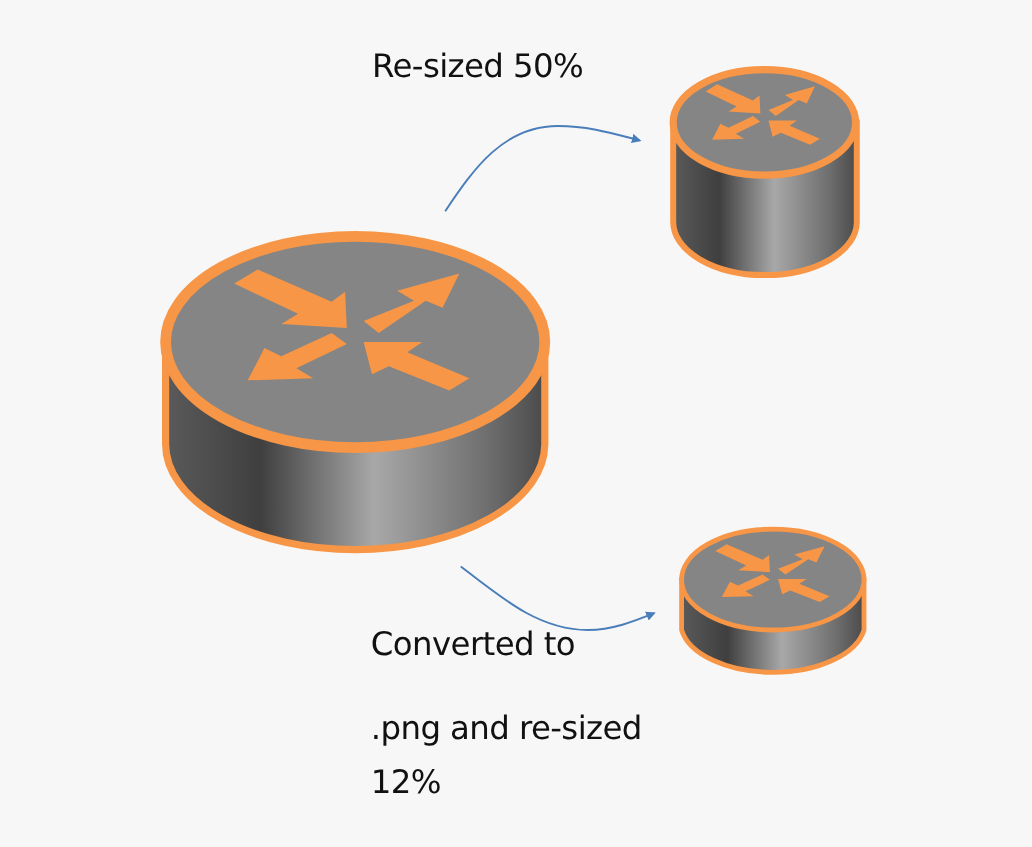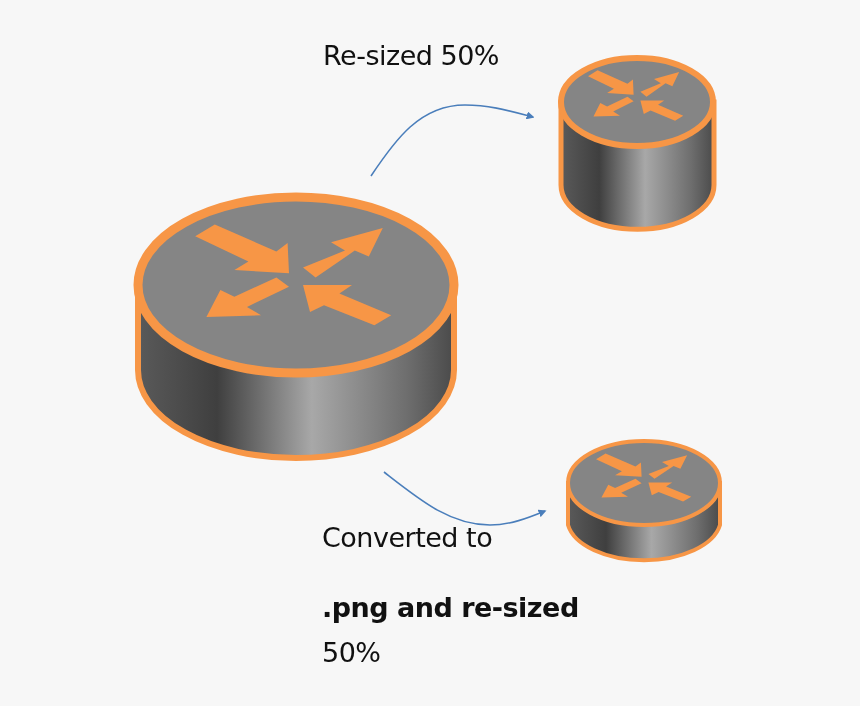--- a/index.html
+++ b/index.html
@@ -1,17 +1,17 @@
 <!DOCTYPE html>
 <html><head>
 <meta charset="utf-8">
 <style>
   html,body{margin:0;padding:0;}
   body{width:860px;height:706px;background:#f7f7f7;position:relative;overflow:hidden;font-family:"DejaVu Sans","Liberation Sans",sans-serif;}
-  .lbl{position:absolute;color:#111;font-size:27px;line-height:36px;letter-spacing:-0.5px;white-space:nowrap;margin-left:13px;}
+  .lbl{position:absolute;color:#111;font-size:27px;line-height:36px;letter-spacing:-0.5px;white-space:nowrap;}
   svg{position:absolute;left:0;top:0;}
 </style>
 </head>
 <body>
 
 <svg width="860" height="706" viewBox="0 0 860 706">
   <defs>
     <linearGradient id="body" x1="0" x2="1" y1="0" y2="0">
       <stop offset="0" stop-color="#5a5a5a"></stop>
       <stop offset="0.25" stop-color="#3f3f3f"></stop>
@@ -48,14 +48,14 @@
     <ellipse cx="644" cy="483" rx="76" ry="42" fill="#858585" stroke="#f79646" stroke-width="4"></ellipse>
     <use href="#arrows" transform="translate(645,480) scale(68,40)"></use>
   </g>
 
   <path d="M371,176 C395,140 420,105 465,105 C490,105 510,111 533,117" fill="none" stroke="#4a7ebb" stroke-width="1.6" marker-end="url(#ah)"></path>
   <path d="M384,472 C420,500 450,525 490,525 C510,525 528,518 545,511" fill="none" stroke="#4a7ebb" stroke-width="1.6" marker-end="url(#ah)"></path>
 </svg>
 
 <div class="lbl" style="left:310px;top:38px;">Re-sized 50%</div>
 <div class="lbl" style="left:309px;top:520px;">Converted to</div>
-<div class="lbl" style="left:309px;top:590px;font-weight:bold;">.png and re-sized</div>
-<div class="lbl" style="left:309px;top:635px;">50%</div>
+<div class="lbl" style="left:309px;top:590px;">.png and re-sized</div>
+<div class="lbl" style="left:309px;top:635px;">12%</div>
 
 </body></html>

